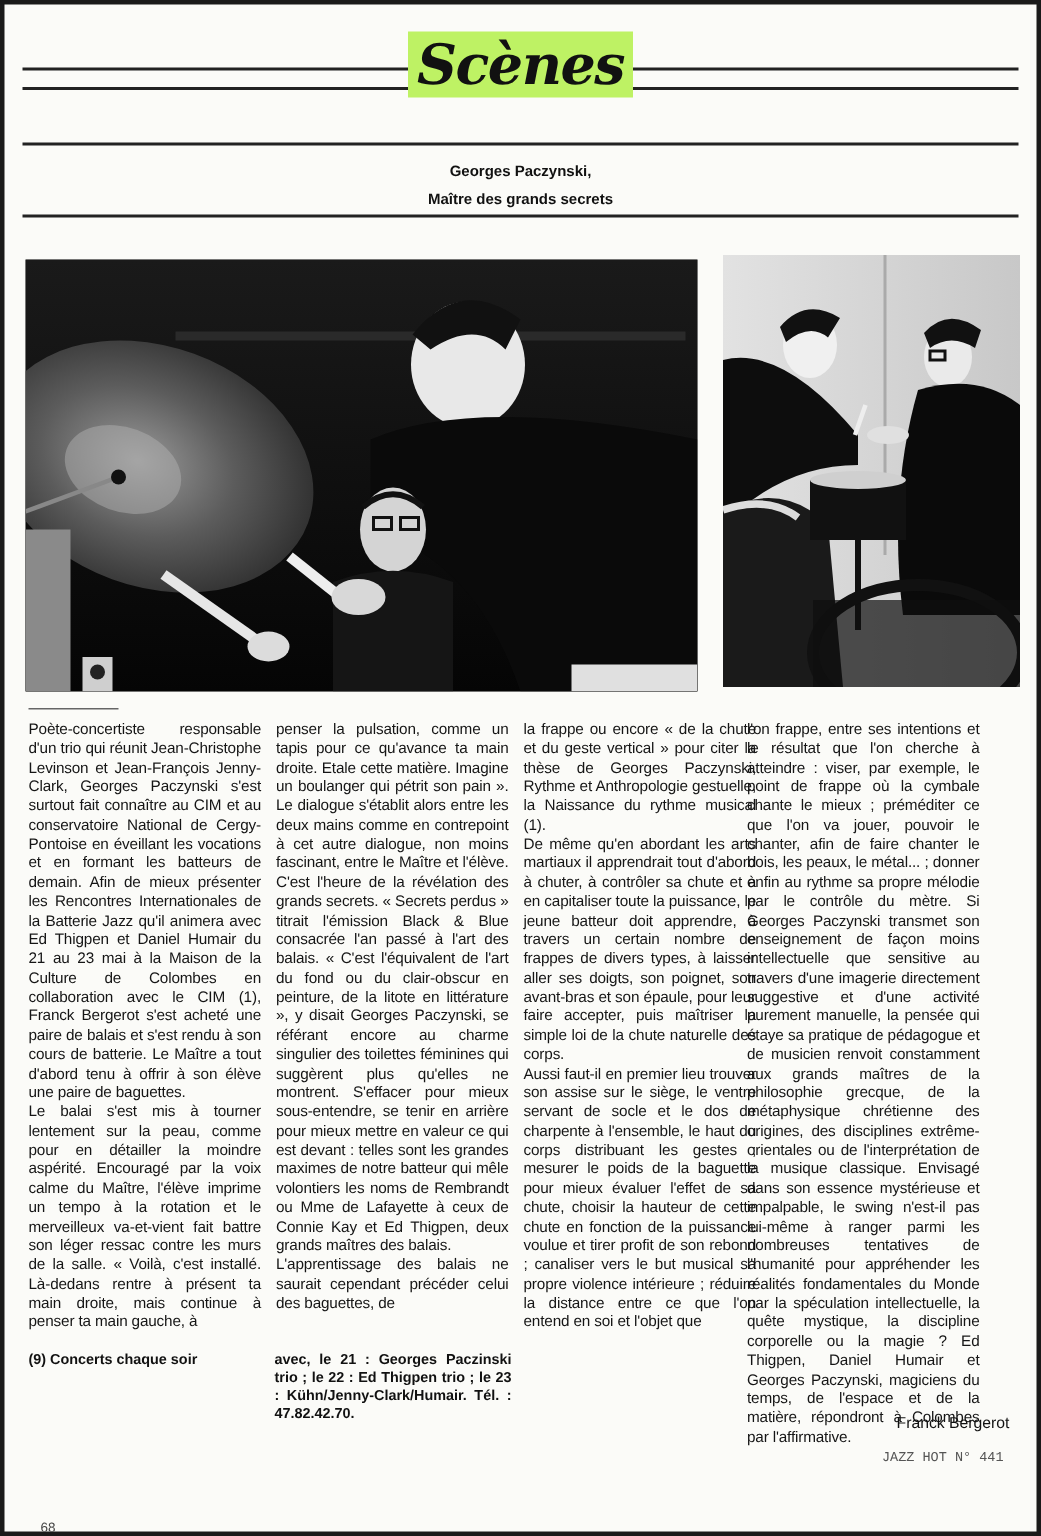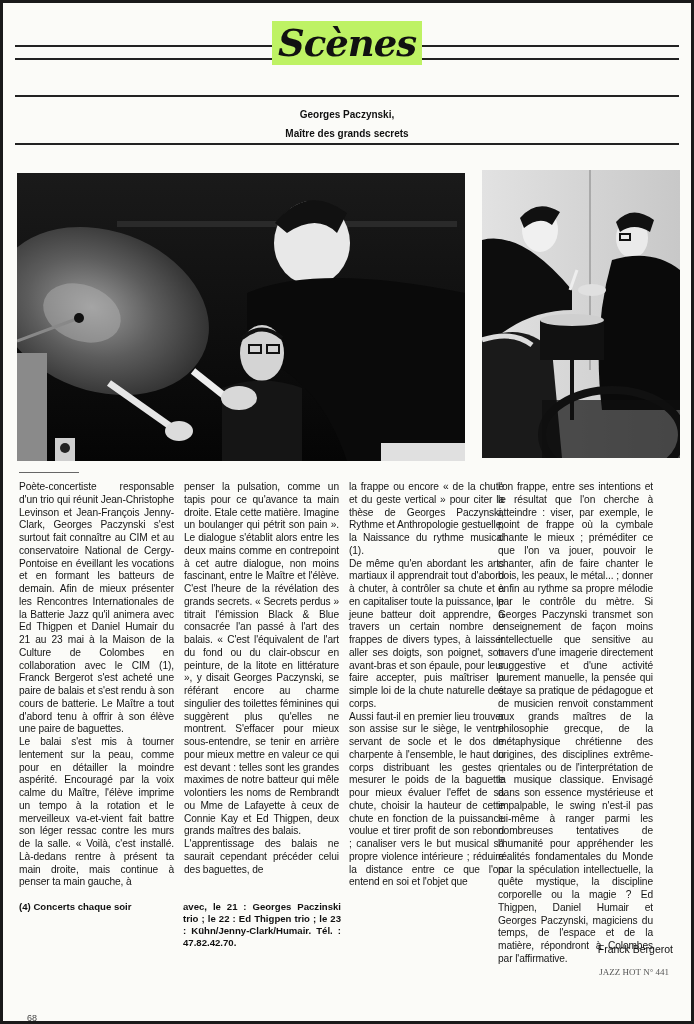--- a/index.html
+++ b/index.html
@@ -38,21 +38,21 @@
     font-weight: bold; font-size: 9.6px; line-height: 12px; color: #111;
   }
   .fn-left { left: 16px; width: 152px; text-align: justify; }
   .fn-right { left: 180px; width: 158px; text-align: justify; }
   .signature {
     position: absolute; left: 506px; width: 164px; top: 940px; text-align: right;
     font-family: "Liberation Sans", sans-serif; font-weight: normal; font-size: 10.5px; color: #111;
   }
   .magazine {
     position: absolute; left: 506px; width: 160px; top: 964px; text-align: right;
-    font-family: Liberation Serif, serif; font-size: 9px; color: #555;
+    font-family: Liberation Mono, monospace; font-size: 9px; color: #555;
   }
   .page-num {
     position: absolute; left: 24px; top: 1010px;
     font-family: "Liberation Sans", sans-serif; font-size: 9px; color: #444; text-align: right;
   }
 </style>
 </head>
 <body>
 
 <div class="page">
@@ -156,21 +156,21 @@
   </div>
   <div class="col" style="left:346px;">
     <p>la frappe ou encore « de la chute et du geste vertical » pour citer la thèse de Georges Paczynski, Rythme et Anthropologie gestuelle, la Naissance du rythme musical (1).</p>
     <p>De même qu'en abordant les arts martiaux il apprendrait tout d'abord à chuter, à contrôler sa chute et à en capitaliser toute la puissance, le jeune batteur doit apprendre, à travers un certain nombre de frappes de divers types, à laisser aller ses doigts, son poignet, son avant-bras et son épaule, pour leur faire accepter, puis maîtriser la simple loi de la chute naturelle des corps.</p>
     <p>Aussi faut-il en premier lieu trouver son assise sur le siège, le ventre servant de socle et le dos de charpente à l'ensemble, le haut du corps distribuant les gestes ; mesurer le poids de la baguette pour mieux évaluer l'effet de sa chute, choisir la hauteur de cette chute en fonction de la puissance voulue et tirer profit de son rebond ; canaliser vers le but musical sa propre violence intérieure ; réduire la distance entre ce que l'on entend en soi et l'objet que</p>
   </div>
   <div class="col" style="left:495px;">
     <p>l'on frappe, entre ses intentions et le résultat que l'on cherche à atteindre : viser, par exemple, le point de frappe où la cymbale chante le mieux ; préméditer ce que l'on va jouer, pouvoir le chanter, afin de faire chanter le bois, les peaux, le métal... ; donner enfin au rythme sa propre mélodie par le contrôle du mètre. Si Georges Paczynski transmet son enseignement de façon moins intellectuelle que sensitive au travers d'une imagerie directement suggestive et d'une activité purement manuelle, la pensée qui étaye sa pratique de pédagogue et de musicien renvoit constamment aux grands maîtres de la philosophie grecque, de la métaphysique chrétienne des origines, des disciplines extrême-orientales ou de l'interprétation de la musique classique. Envisagé dans son essence mystérieuse et impalpable, le swing n'est-il pas lui-même à ranger parmi les nombreuses tentatives de l'humanité pour appréhender les réalités fondamentales du Monde par la spéculation intellectuelle, la quête mystique, la discipline corporelle ou la magie ? Ed Thigpen, Daniel Humair et Georges Paczynski, magiciens du temps, de l'espace et de la matière, répondront à Colombes par l'affirmative.</p>
   </div>
 
-  <div class="footnotes fn-left">(4) Concerts chaque soir</div>
+  <div class="footnotes fn-left">(9) Concerts chaque soir</div>
   <div class="footnotes fn-right">
     <div>avec, le 21 : Georges Paczinski trio ; le 22 : Ed Thigpen trio ; le 23 : Kühn/Jenny-Clark/Humair. Tél. : 47.82.42.70.</div>
   </div>
 
   <div class="signature">Franck Bergerot</div>
   <div class="magazine">JAZZ HOT N° 441</div>
   <div class="page-num">68</div>
 </div>
 
 </body></html>

